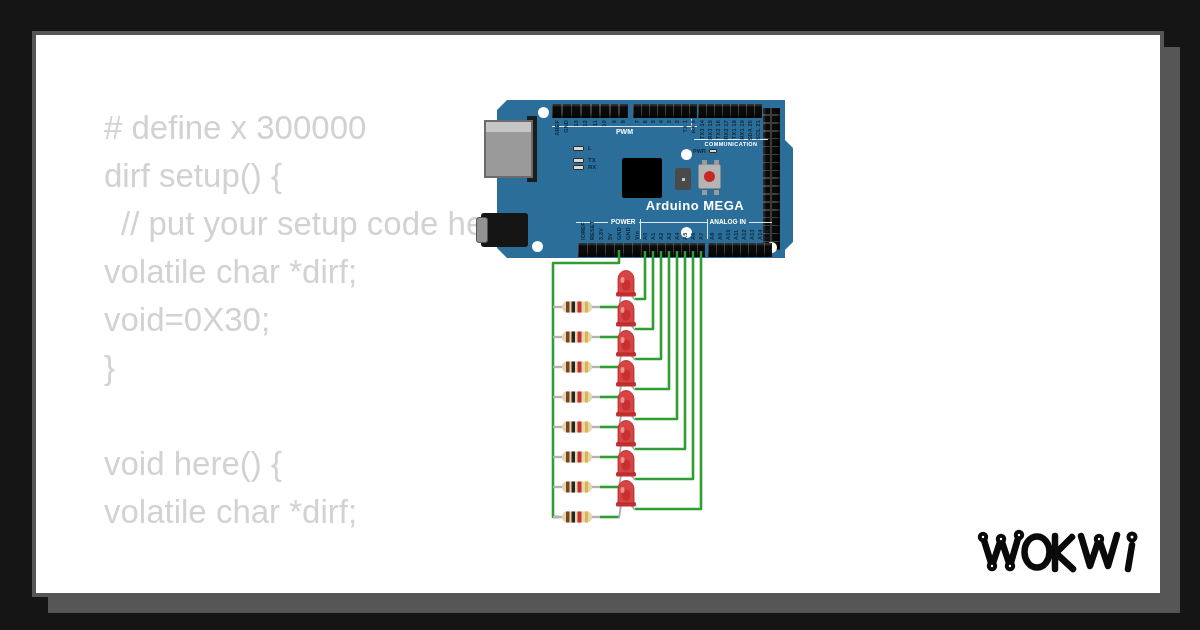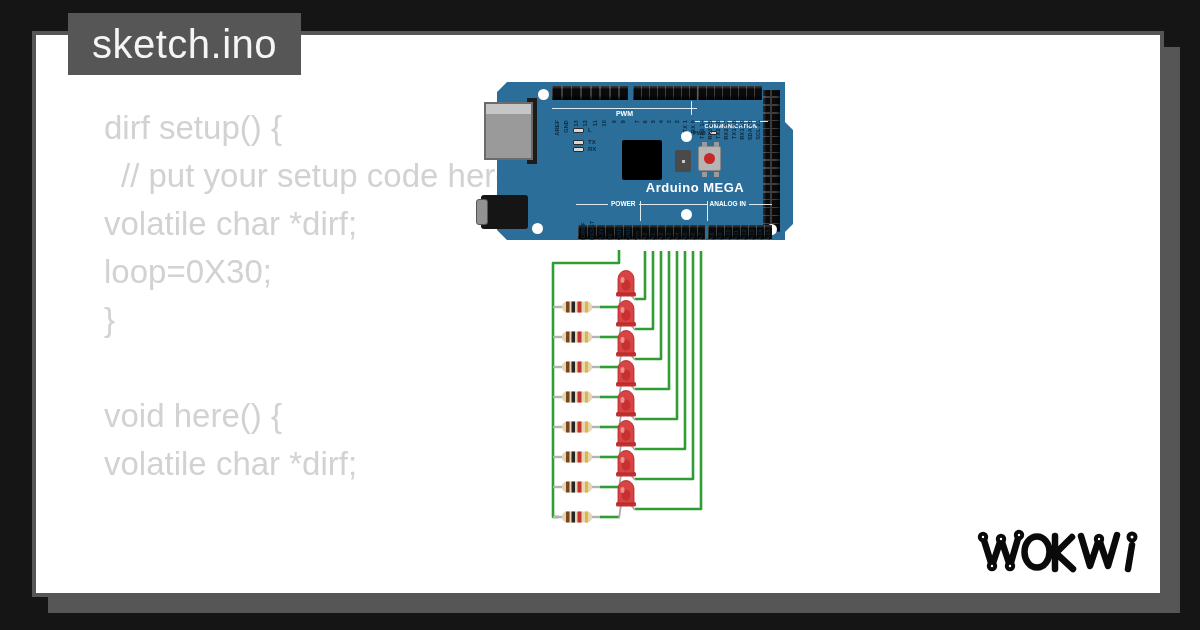--- a/index.html
+++ b/index.html
@@ -11,21 +11,21 @@
         box-shadow:16px 16px 0 0 var(--frame,#565656);overflow:hidden;}
   .title-tab{position:absolute;left:68px;top:13px;height:62px;background:var(--frame,#565656);
              z-index:7;display:flex;align-items:center;padding:0 24px;}
   .title-tab span{color:#f5f5f5;font-size:40px;letter-spacing:0.5px;}
   
   #code{position:absolute;left:36px;top:69px;width:1120px;z-index:1;}
   .code-line{height:48px;line-height:48px;font-size:33px;color:var(--codegray,#d2d2d2);
              white-space:pre;padding-left:32px;}
   .code-line.ind{padding-left:49px;}
   
-  #board{position:absolute;left:480px;top:77px;width:320px;height:175px;z-index:4;}
+  #board{position:absolute;left:480px;top:95px;width:320px;height:175px;z-index:4;}
   #board *{position:absolute;box-sizing:border-box;}
   .pcb{left:17px;top:5px;width:296px;height:158px;background:var(--blue,#2b6e9a);
        clip-path:polygon(10px 0,288px 0,288px 40px,296px 48px,296px 142px,288px 150px,288px 158px,10px 158px,0 148px,0 10px);}
   .hstrip{height:14px;background:repeating-linear-gradient(90deg,#3f3f3f 0 1.5px,#0a0a0a 1.5px var(--pitch));
           box-shadow:inset 0 2px 2px rgba(255,255,255,.18),inset 0 -3px 3px rgba(0,0,0,.65);}
   .vblock{left:283px;top:13px;width:17px;height:142px;
           background:linear-gradient(90deg,transparent 0 7.5px,#3a3a3a 7.5px 9px,transparent 9px),
                      repeating-linear-gradient(0deg,#3f3f3f 0 1.5px,#0a0a0a 1.5px 7.9px);
           box-shadow:inset 2px 0 2px rgba(255,255,255,.15),inset -2px 0 3px rgba(0,0,0,.6);}
   .usb-socket{left:47px;top:21px;width:10px;height:66px;background:#1c1c1c;}
@@ -55,34 +55,32 @@
           fill:#0e2a3e;letter-spacing:.2px;}
   #logo{position:absolute;left:975px;top:524px;z-index:3;}
 </style>
 </head>
 <body>
 
 <div class="stage" style="--bg: #151515; --frame: #565656; --blue: #2b6e9a; --codegray: #d2d2d2;">
 
   <div class="card">
     <div id="code">
+        <div class="code-line"># define x 300000</div>
         <div class="code-line">dirf setup() {</div>
         <div class="code-line ind">// put your setup code here</div>
         <div class="code-line">volatile char *dirf;</div>
-        <div class="code-line">loop=0X30;</div>
+        <div class="code-line">void=0X30;</div>
         <div class="code-line">}</div>
         <div class="code-line"></div>
         <div class="code-line">void here() {</div>
         <div class="code-line">volatile char *dirf;</div>
       </div>
   </div>
 
-  <div class="title-tab">
-    <span>sketch.ino</span>
-  </div>
 
   <div id="board">
     <div class="pcb"></div>
 
     <div class="usb-socket"></div>
     <div class="usb"></div>
     <div class="jack"></div>
     <div class="jack-cap"></div>
 
     <div class="vblock"></div>

